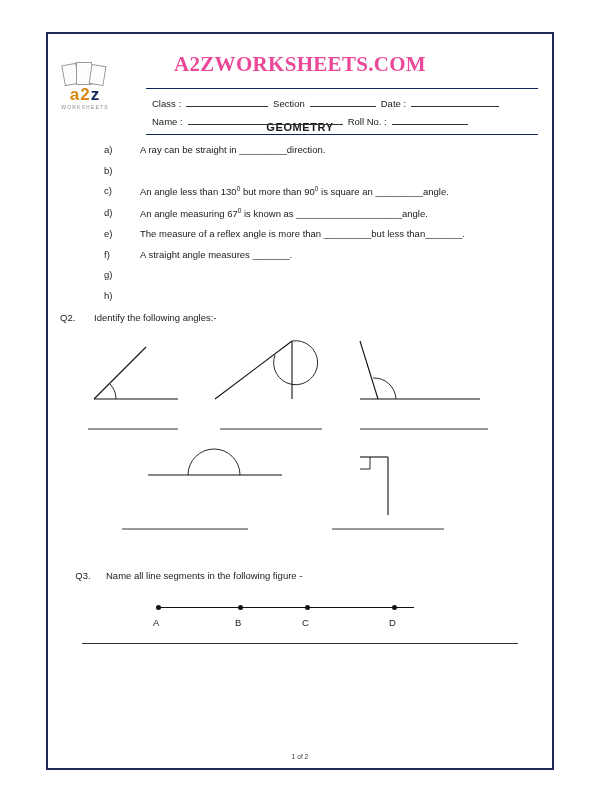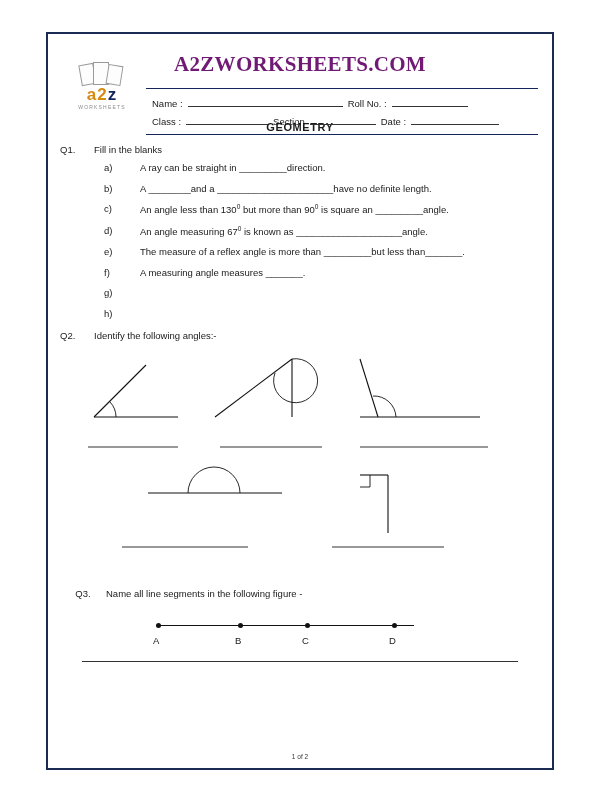--- a/index.html
+++ b/index.html
@@ -29,28 +29,28 @@
     left: 0; top: 0; right: 0; bottom: 0;
     padding: 10px 12px;
     box-sizing: border-box;
   }
 
   
   .site-title {
     text-align: center;
     font-size: 21px;
     font-weight: bold;
-    color: #701a75;
+    color: #ec4899;
     letter-spacing: 0.3px;
     margin: 8px 0 18px 0;
     font-family: "Liberation Serif", serif;
   }
   .logo {
     position: absolute;
-    left: 18px;
+    left: 1px;
     top: 28px;
     width: 72px;
     height: 58px;
     text-align: center;
   }
   .logo-books {
     height: 24px;
     position: relative;
   }
   .logo-books .bk {
@@ -200,66 +200,61 @@
         <span class="bk b1"></span>
           <span class="bk b2"></span>
           <span class="bk b3"></span>
       </div>
       <div class="logo-a2z"><span>a</span><span>2</span><span class="z">z</span></div>
       <div class="logo-sub">WORKSHEETS</div>
     </div>
 
     <div class="name-block">
       <div class="name-row">
-        <span class="lbl">Name :</span>
-        <span class="rule w1"></span>
-        <span class="lbl">Roll No. :</span>
-        <span class="rule w4"></span>
-      </div>
-      <div class="name-row">
         <span class="lbl">Class :</span>
         <span class="rule w2"></span>
         <span class="lbl">Section</span>
         <span class="rule w3"></span>
         <span class="lbl">Date :</span>
         <span class="rule w5"></span>
       </div>
+      <div class="name-row">
+        <span class="lbl">Name :</span>
+        <span class="rule w1"></span>
+        <span class="lbl">Roll No. :</span>
+        <span class="rule w4"></span>
+      </div>
     </div>
 
     <div class="doc-title">GEOMETRY</div>
 
     <div class="q">
-      <div class="q-head">
-        <span class="q-num">Q1.</span>
-        <span class="q-text">Fill in the blanks</span>
-      </div>
       <div class="items">
         <div class="item">
           <span class="marker">a)</span>
           <span class="body">A ray can be straight in _________direction.</span>
         </div>
         <div class="item">
           <span class="marker">b)</span>
-          <span class="body">A ________and a ______________________have no definite length.</span>
         </div>
         <div class="item">
           <span class="marker">c)</span>
           <span class="body"><span>An angle less than 130</span><sup>0</sup><span> but more than 90</span><sup>0</sup><span> is square an _________angle.</span></span>
         </div>
         <div class="item">
           <span class="marker">d)</span>
           <span class="body"><span>An angle measuring 67</span><sup>0</sup><span> is known as ____________________angle.</span></span>
         </div>
         <div class="item">
           <span class="marker">e)</span>
           <span class="body">The measure of a reflex angle is more than _________but less than_______.</span>
         </div>
         <div class="item">
           <span class="marker">f)</span>
-          <span class="body">A measuring angle measures _______.</span>
+          <span class="body">A straight angle measures _______.</span>
         </div>
         <div class="item">
           <span class="marker">g)</span>
         </div>
         <div class="item">
           <span class="marker">h)</span>
         </div>
       </div>
     </div>
 

